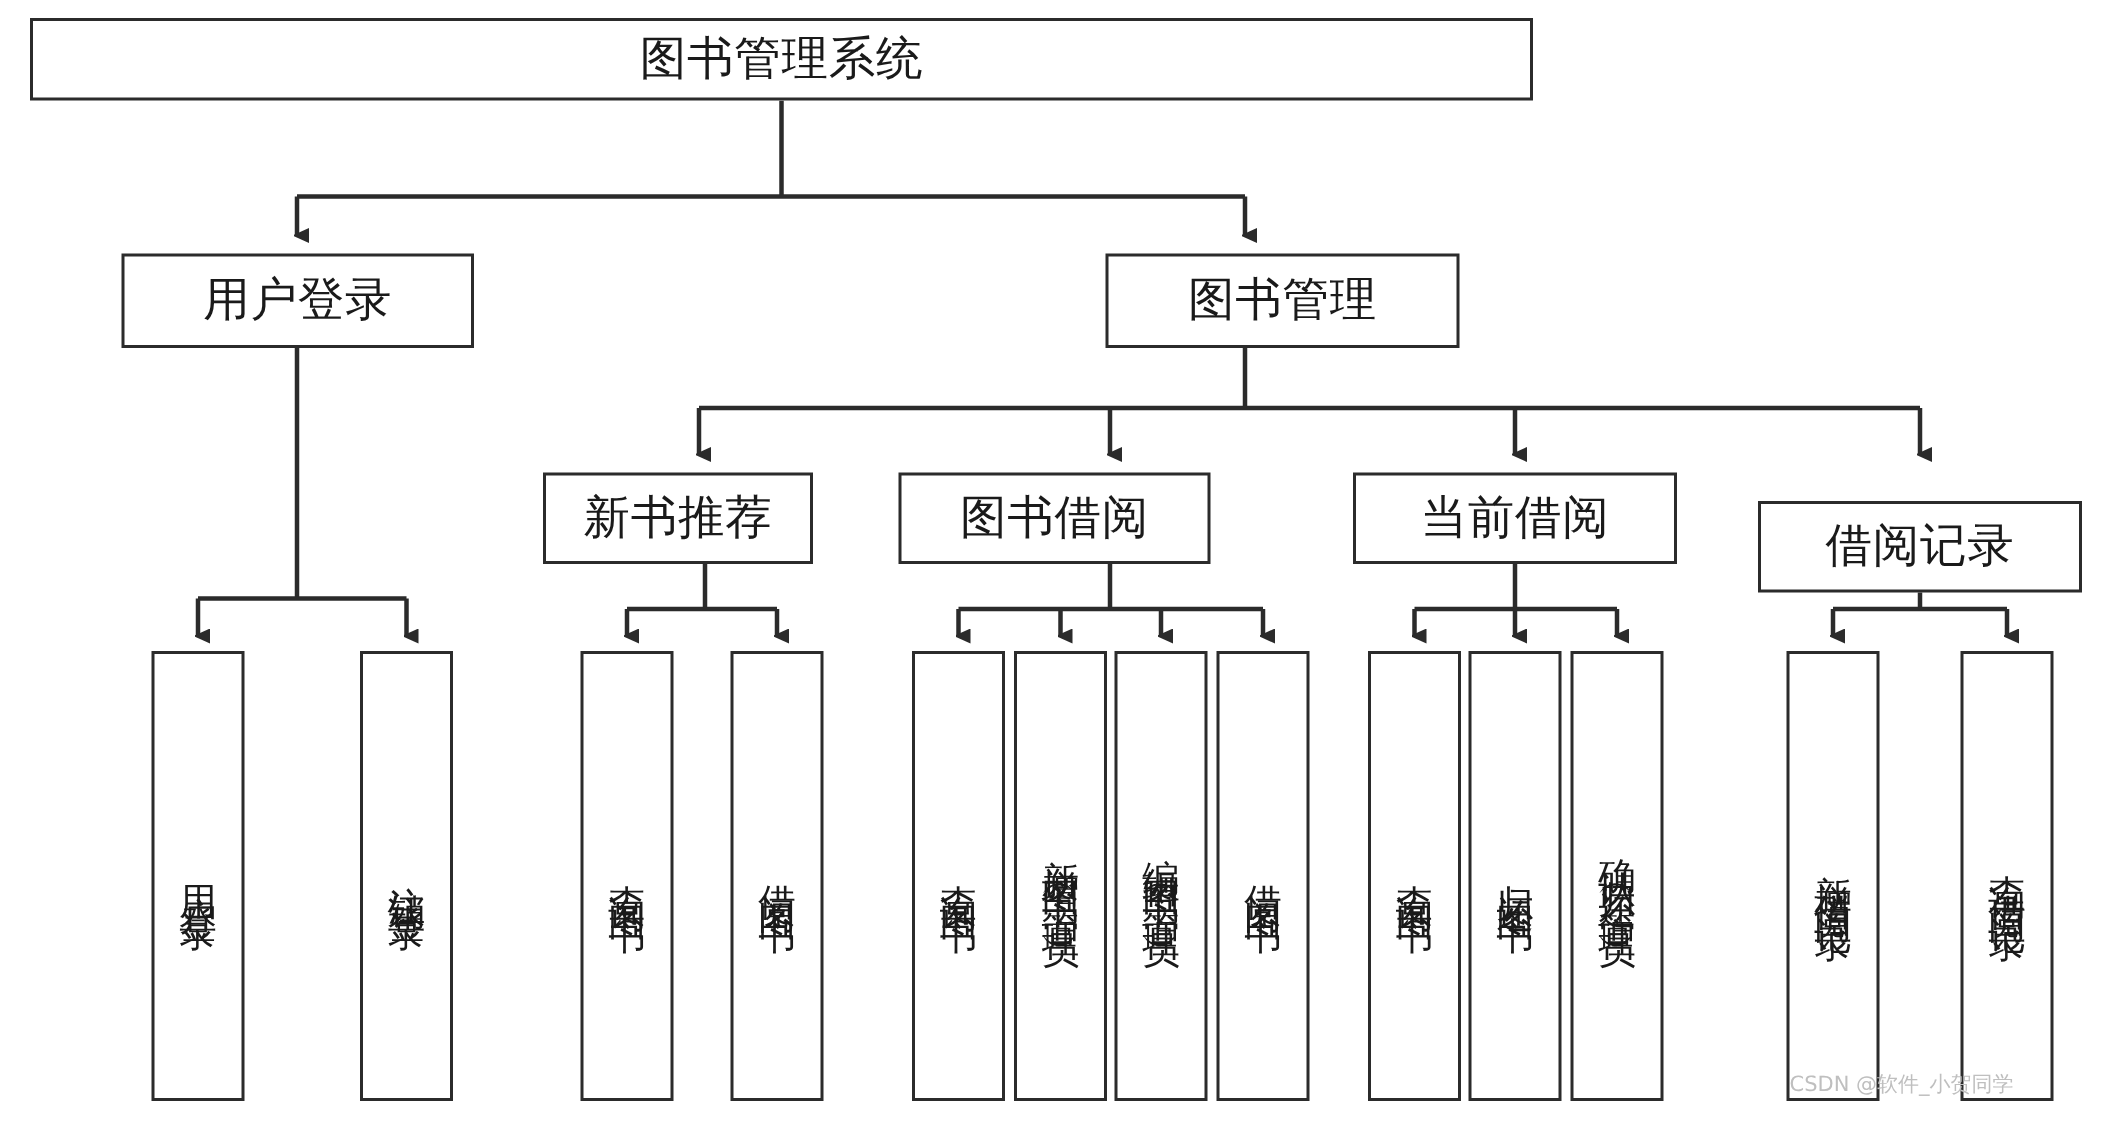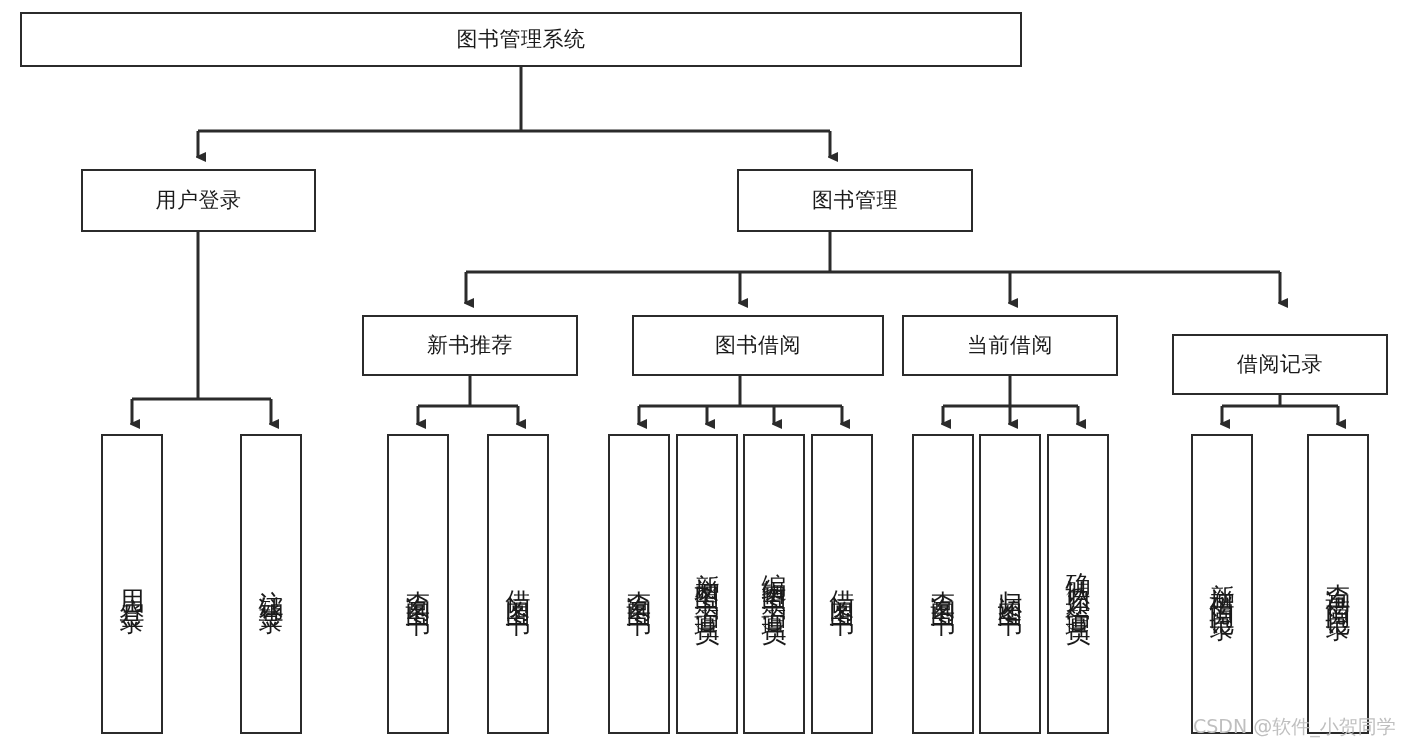--- a/index.html
+++ b/index.html
@@ -37,42 +37,42 @@
     color: #1a1a1a;
     z-index: 2;
   }
   .node .label {
     display: block;
     line-height: 1.12;
     letter-spacing: 0.5px;
   }
   
   .node.h .label {
-    font-size: 21px;
+    font-size: 31px;
     writing-mode: horizontal-tb;
   }
   
   .node.v {
     align-items: center;
     justify-content: center;
     padding: 6px 0;
   }
   .node.v .label {
     writing-mode: vertical-rl;
     text-orientation: upright;
     font-size: 25px;
     line-height: 1.0;
     letter-spacing: 7px;
     white-space: nowrap;
   }
   .watermark {
     position: absolute;
     left: 1193px;
     top: 714px;
-    font-size: 19px;
+    font-size: 14px;
     color: #bfbfbf;
     white-space: nowrap;
     z-index: 5;
     font-family: "DejaVu Sans", "Liberation Sans", sans-serif;
   }
 </style>
 </head>
 <body>
 
 <div id="canvas">
@@ -131,24 +131,24 @@
     <span class="label">图书管理系统</span>
   </div>
 
   <div class="node h" style="left:81px; top:169px; width:235px; height:63px;">
     <span class="label">用户登录</span>
   </div>
   <div class="node h" style="left:711px; top:169px; width:236px; height:63px;margin-left:26px;">
     <span class="label">图书管理</span>
   </div>
 
-  <div class="node h" style="left:362px; top:315px; width:216px; height:61px;">
+  <div class="node h" style="left:362px; top:315px; width:180px; height:61px;">
     <span class="label">新书推荐</span>
   </div>
-  <div class="node h" style="left:632px; top:315px; width:252px; height:61px;">
+  <div class="node h" style="left:599px; top:315px; width:208px; height:61px;">
     <span class="label">图书借阅</span>
   </div>
   <div class="node h" style="left:902px; top:315px; width:216px; height:61px;align-items:center;">
     <span class="label">当前借阅</span>
   </div>
   <div class="node h" style="left:1172px; top:334px; width:216px; height:61px;">
     <span class="label">借阅记录</span>
   </div>
 
   <div class="node v" style="left:101px; top:434px; width:62px; height:300px;">

